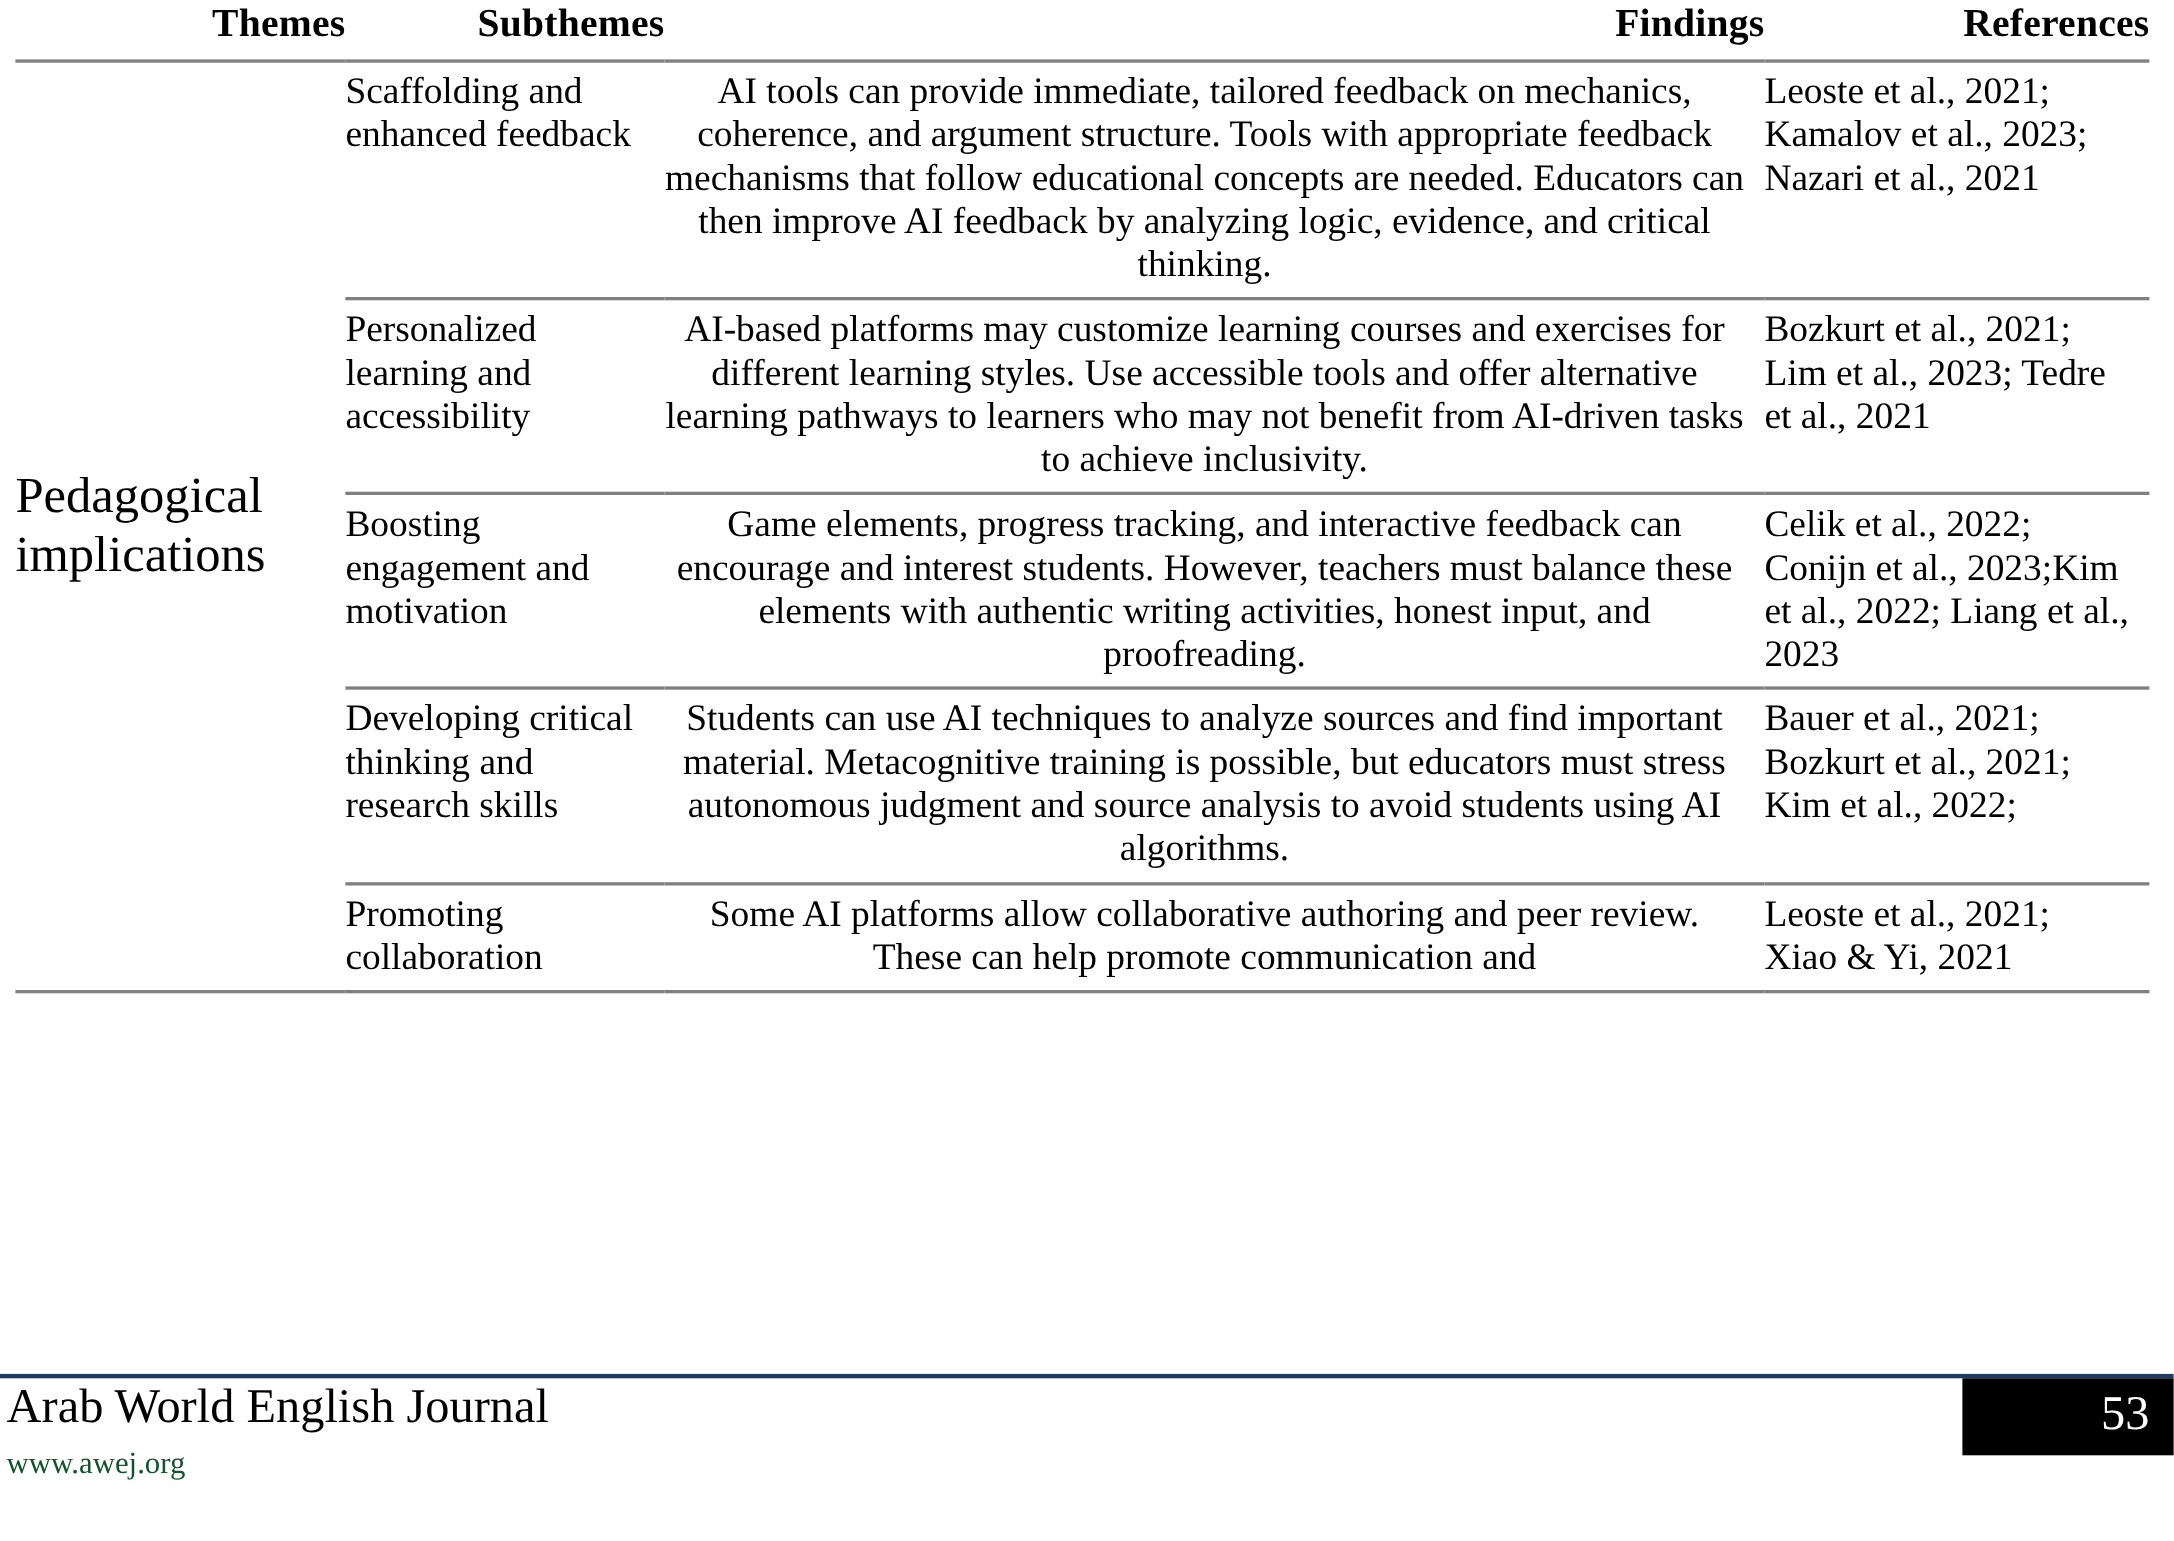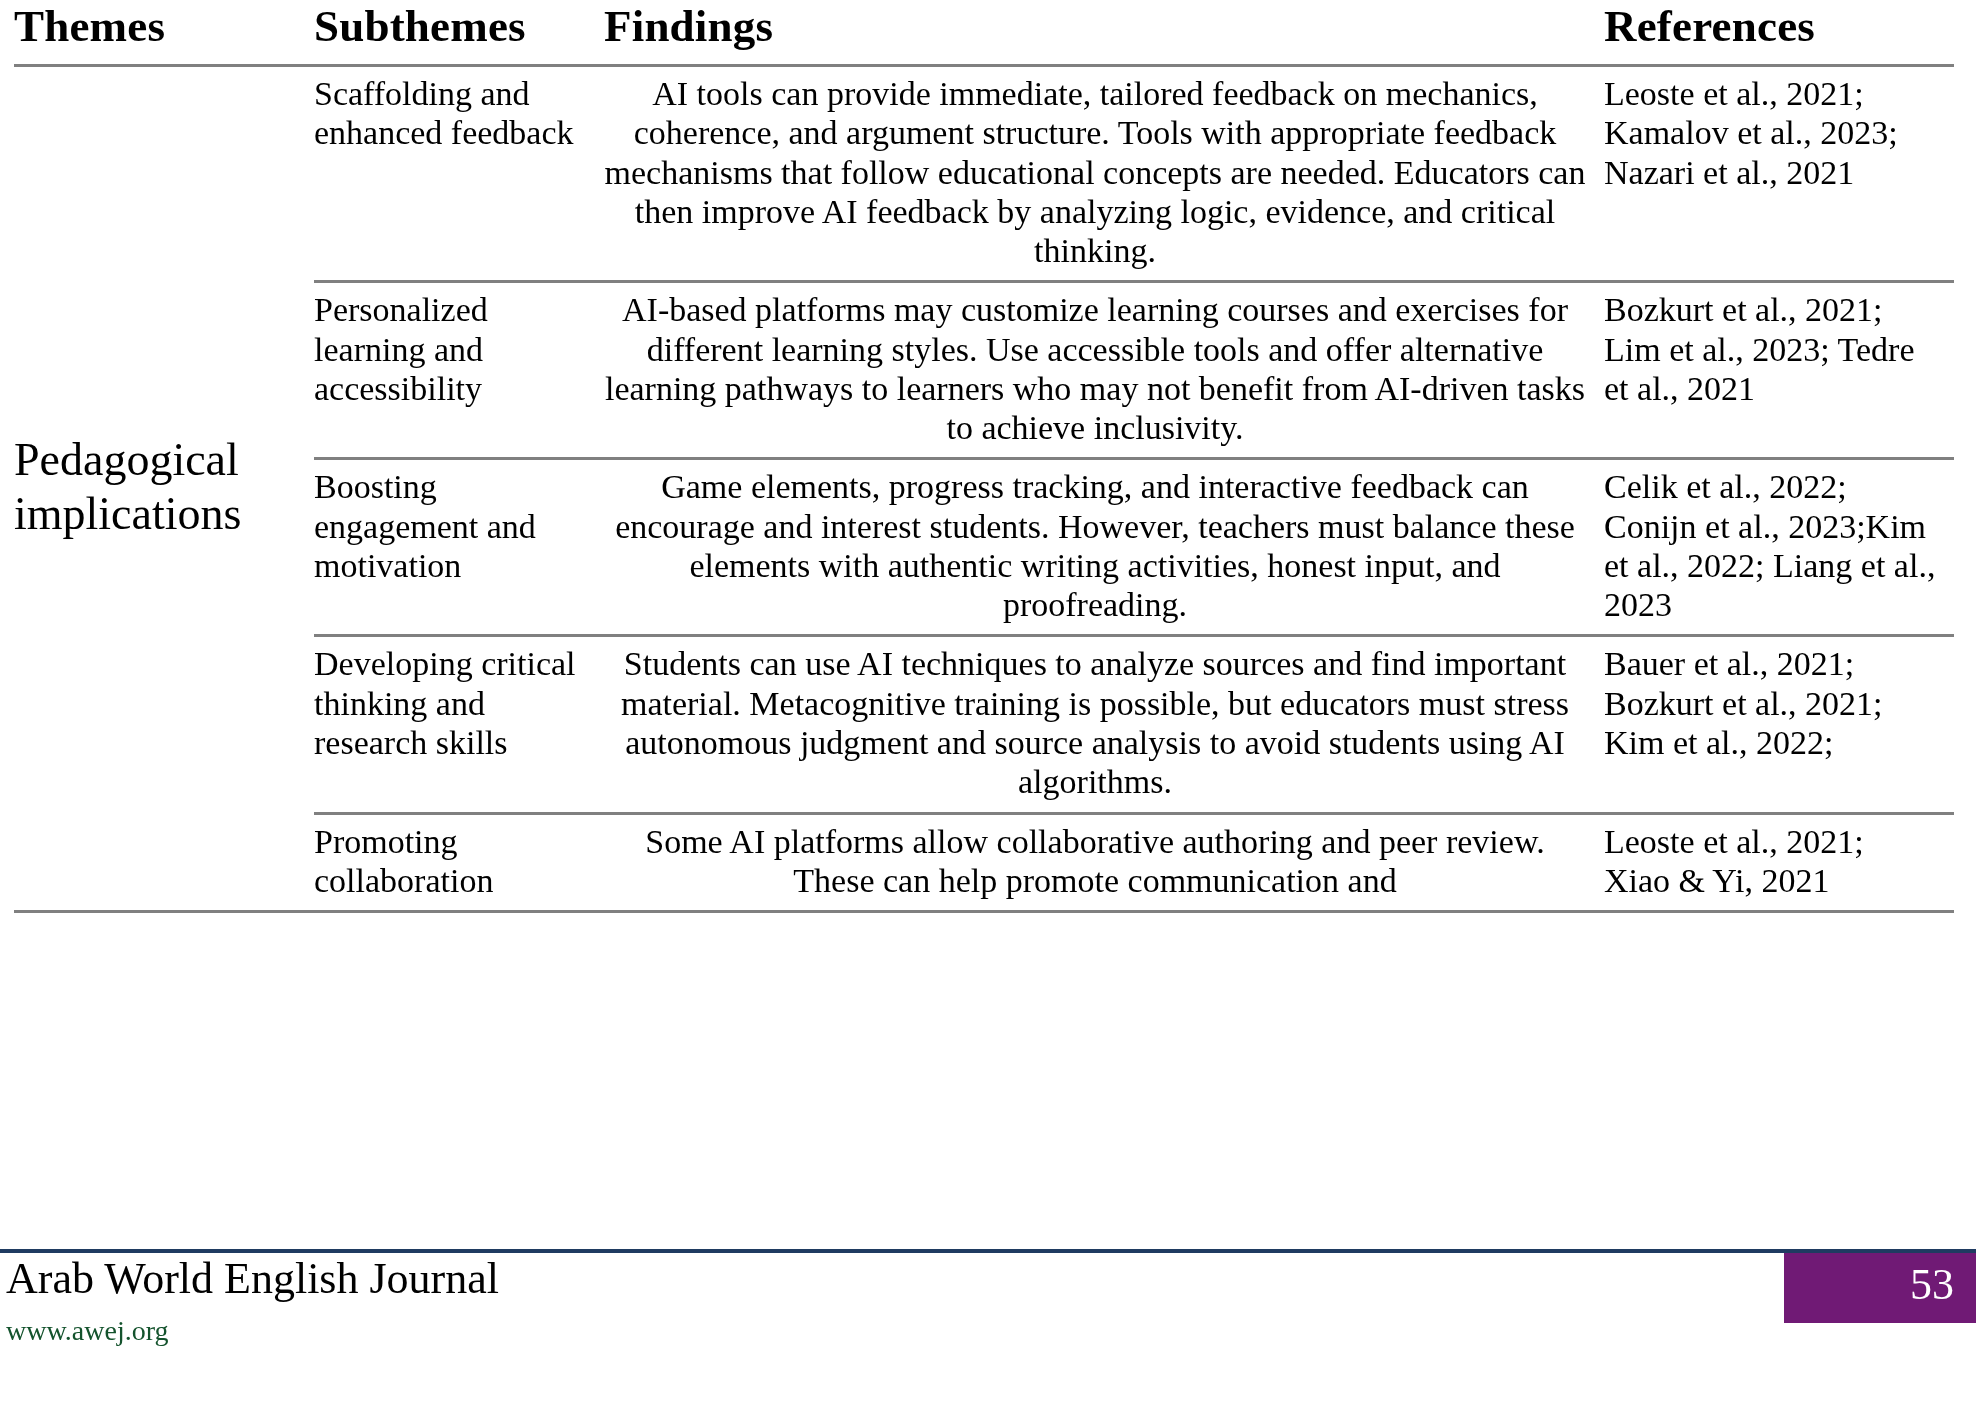--- a/index.html
+++ b/index.html
@@ -30,23 +30,23 @@
     border-collapse: collapse;
     table-layout: fixed;
   }
 
   table.findings-table col.c-theme     { width: 300px; }
   table.findings-table col.c-subtheme  { width: 290px; }
   table.findings-table col.c-finding   { width: 1000px; }
   table.findings-table col.c-reference { width: 350px; }
 
   thead th {
-    font-size: 45px;
+    font-size: 36px;
     font-weight: bold;
-    text-align: left;
+    text-align: right;
     padding: 0 0 12px 0;
     vertical-align: bottom;
     letter-spacing: 0.2px;
   }
   thead tr.head-row th {
     border-bottom: none;
   }
 
   
   tr.rule-full td {
@@ -129,21 +129,21 @@
     text-decoration: none;
     line-height: 1.0;
     white-space: nowrap;
   }
   .page-badge {
     position: absolute;
     right: 0;
     top: 0;
     width: 192px;
     height: 70px;
-    background: #701a75;
+    background: #000000;
     color: #ffffff;
     font-size: 44px;
     text-align: right;
     padding: 6px 22px 0 11px;
     box-sizing: border-box;
   }
 </style>
 </head>
 <body>
 

